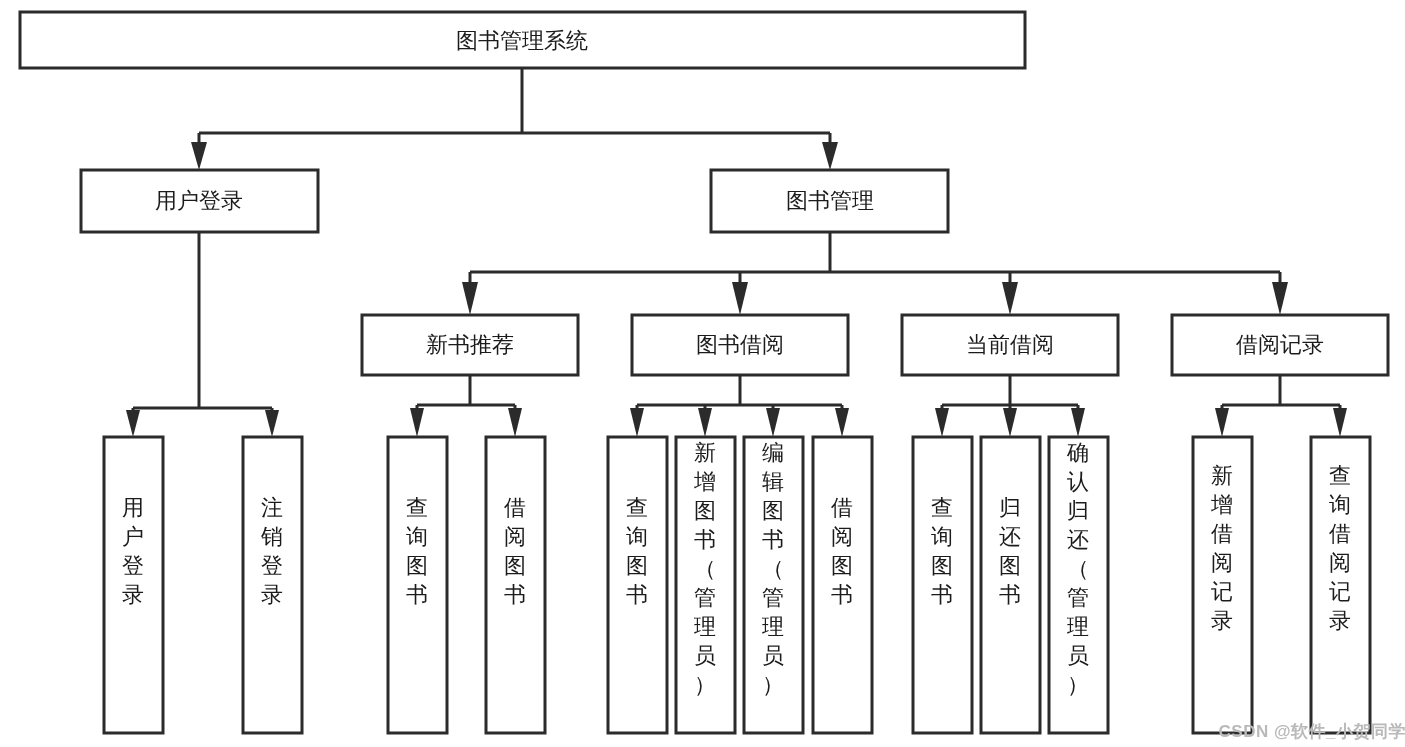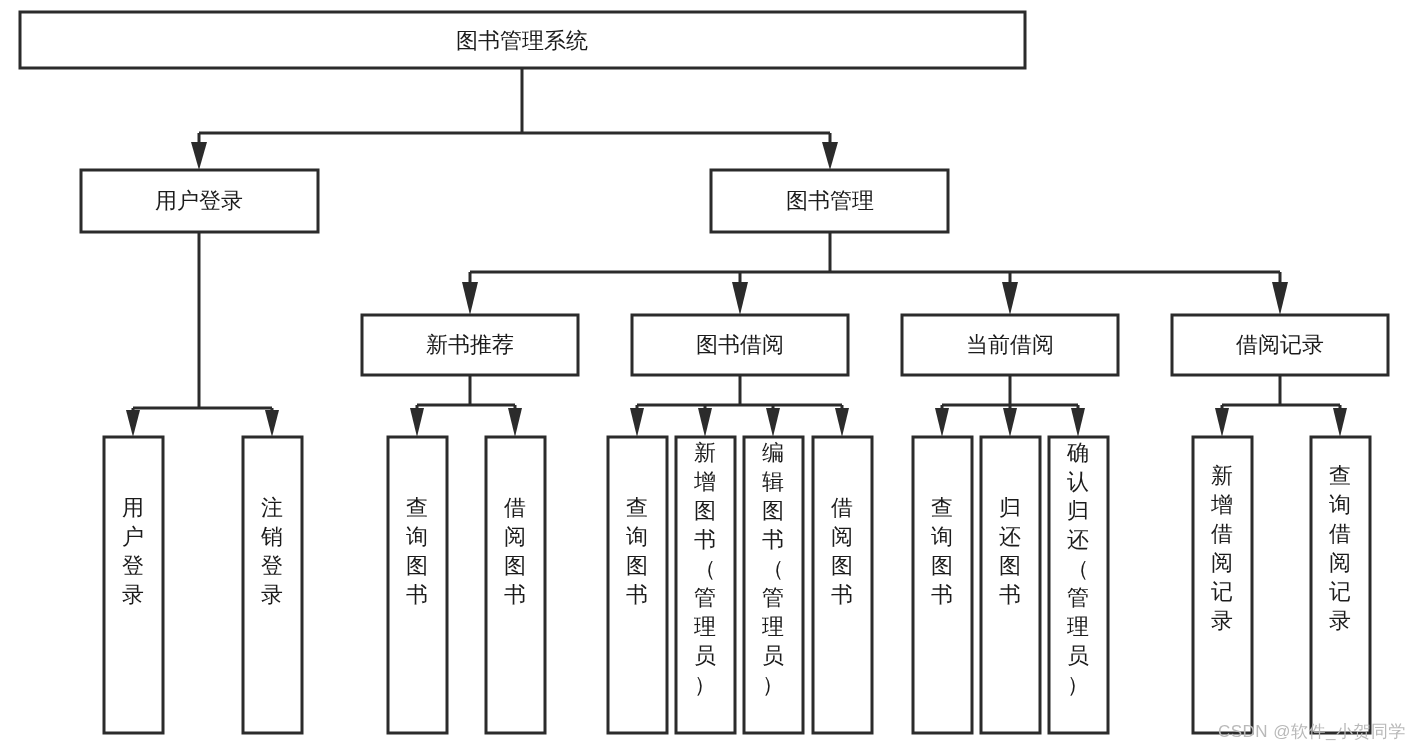--- a/index.html
+++ b/index.html
@@ -58,20 +58,21 @@
   .watermark {
     position: absolute;
     right: 10px;
     bottom: 4px;
     color: #b9b9b9;
     font-size: 17px;
     font-family: "Liberation Sans", "DejaVu Sans", sans-serif;
     white-space: nowrap;
     letter-spacing: 0.5px;
     pointer-events: none;
+    font-weight: bold;
   }
 </style>
 </head>
 <body>
 
 <div id="diagram-root">
 
   <svg id="flow" viewBox="0 0 1405 747" xmlns="http://www.w3.org/2000/svg">
 
     <g>

